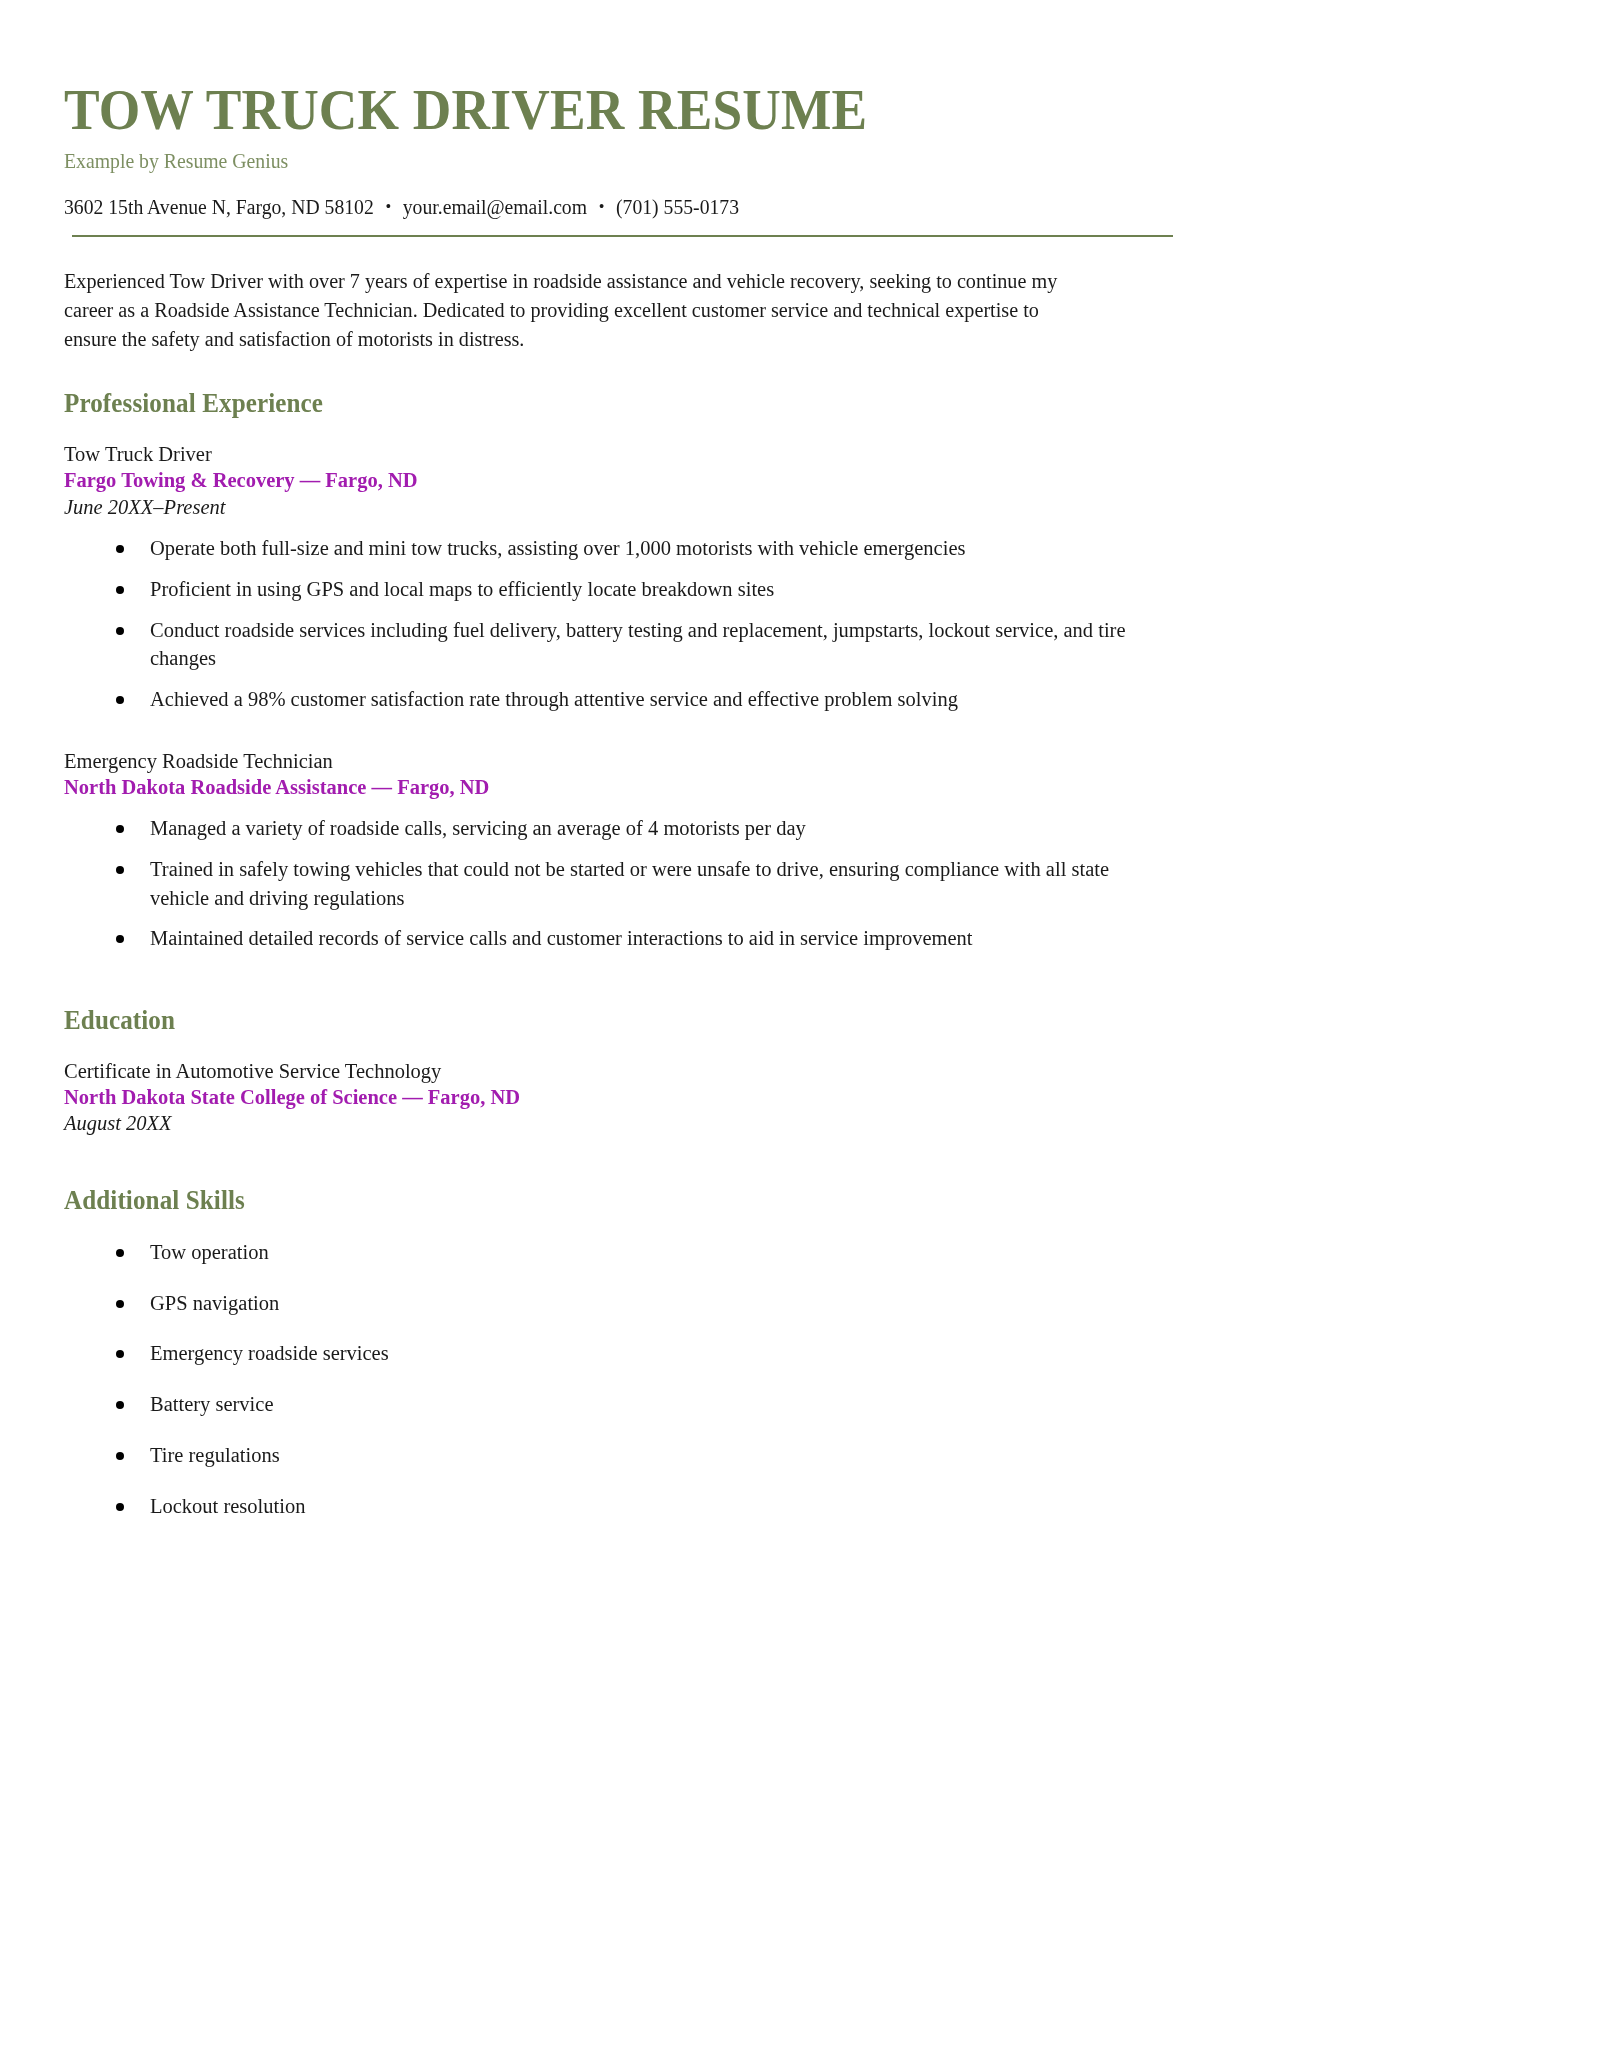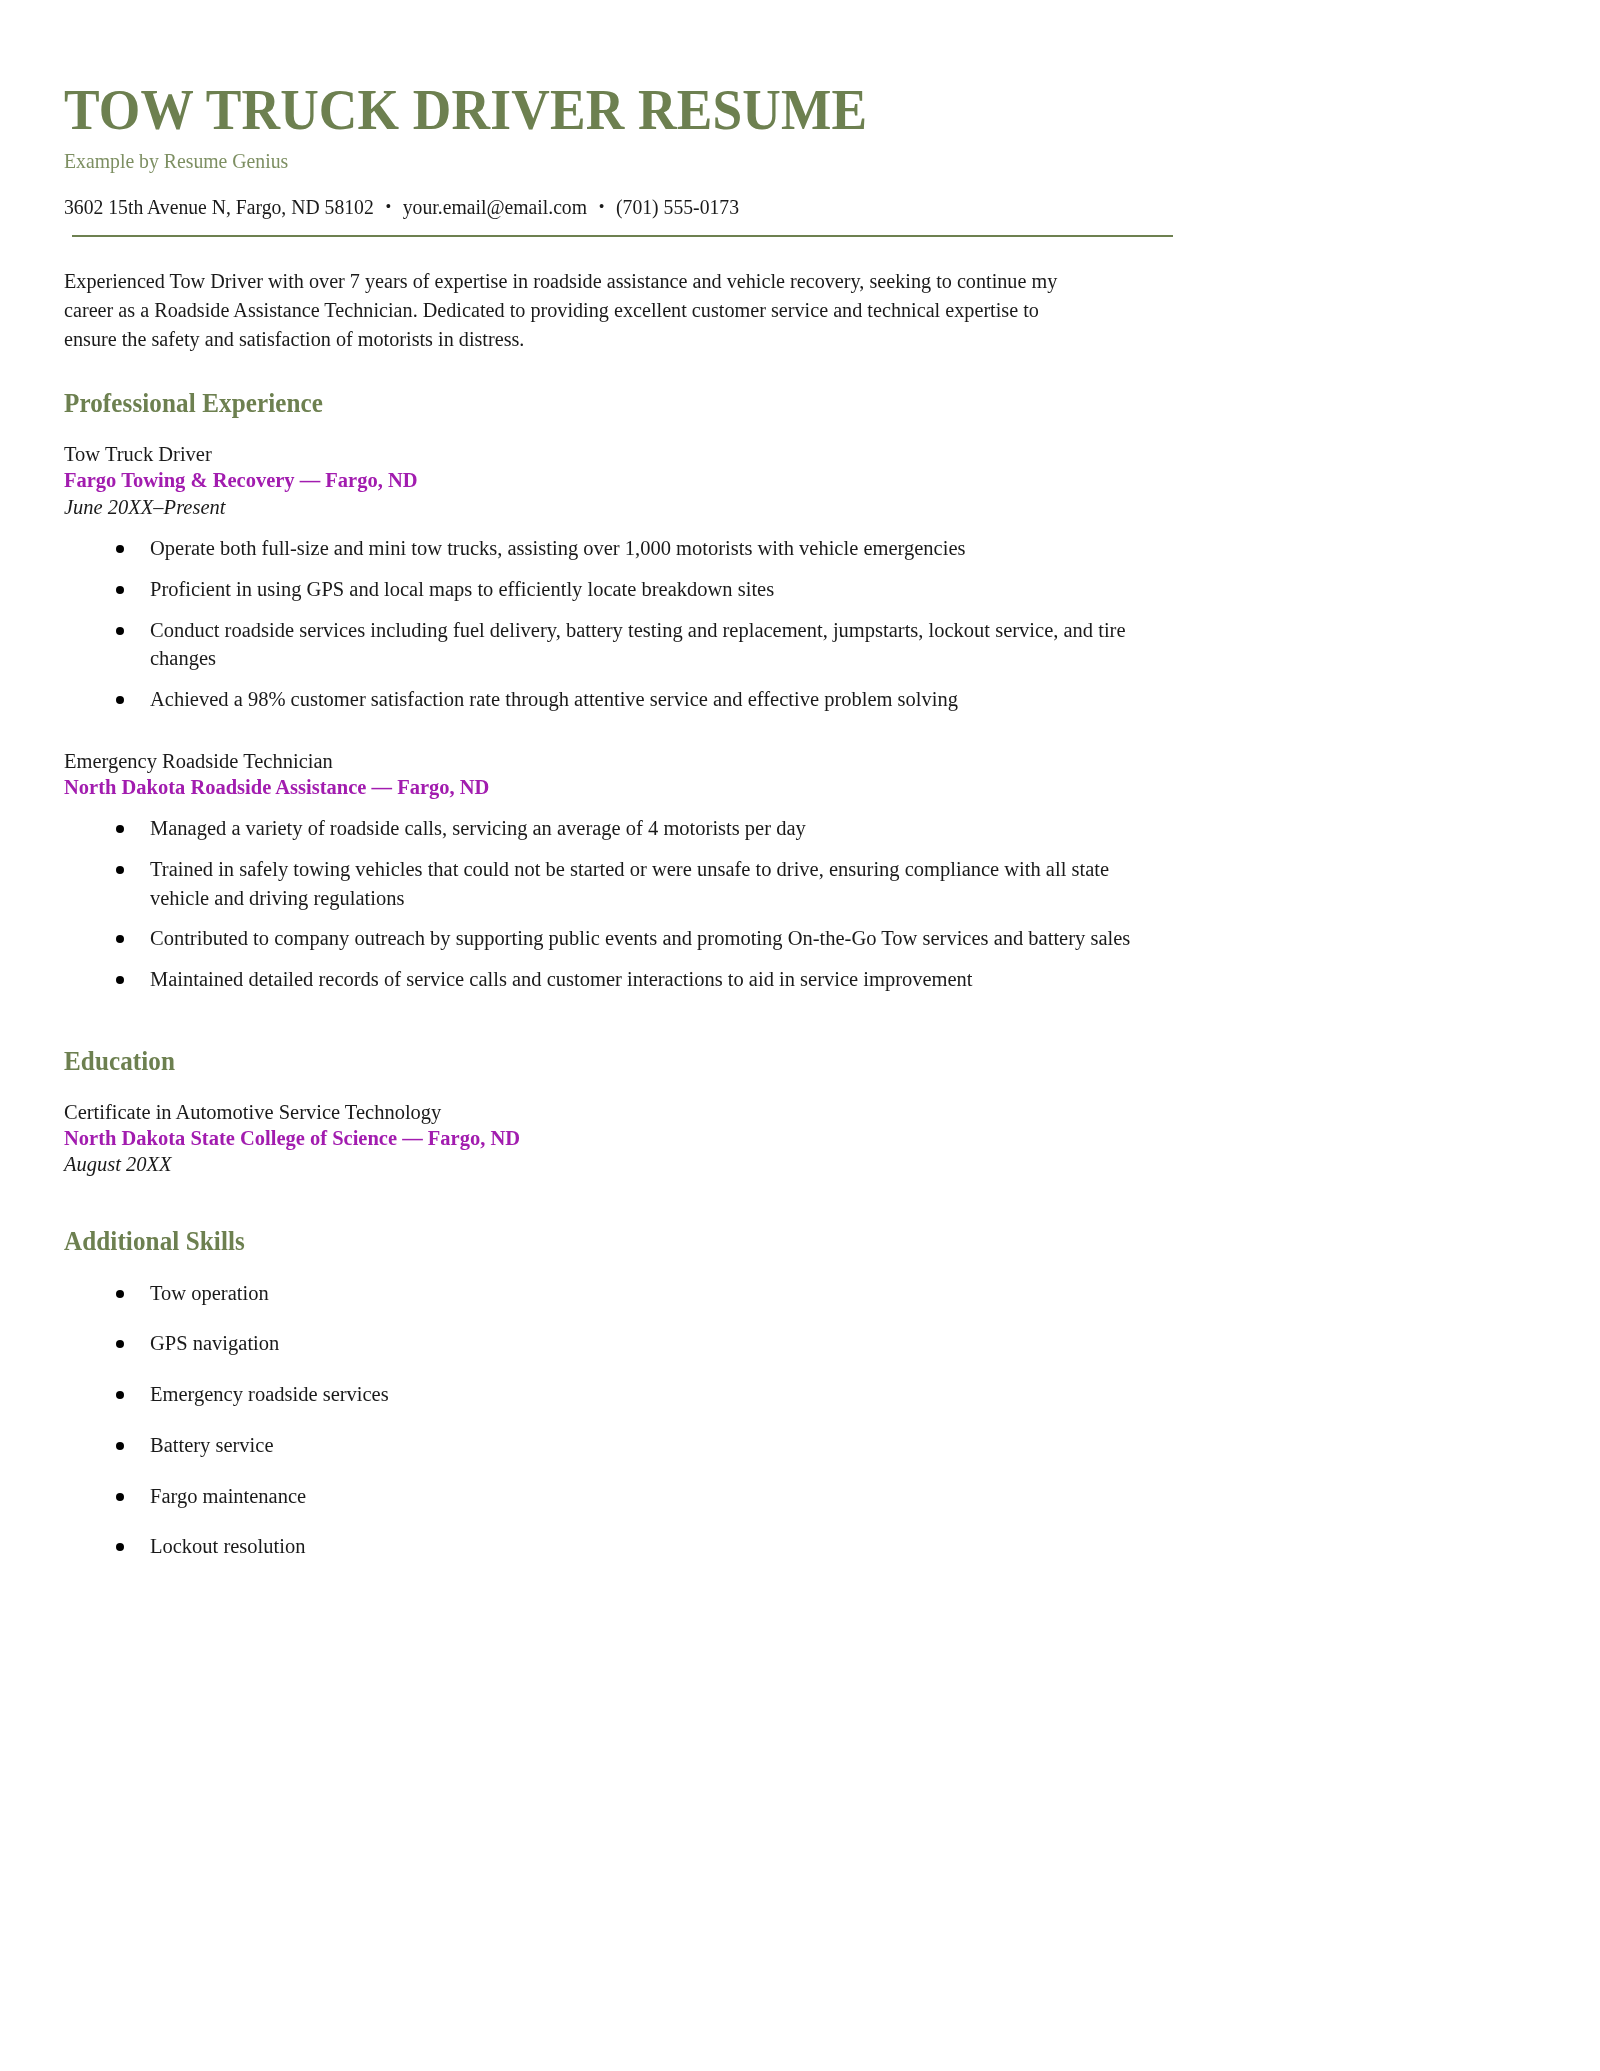--- a/index.html
+++ b/index.html
@@ -213,21 +213,20 @@
           <li>Achieved a 98% customer satisfaction rate through attentive service and effective problem solving</li>
         </ul>
       </div>
 
       <div class="entry" style="margin-top:34px;">
         <div class="entry-role">Emergency Roadside Technician</div>
         <div class="entry-org">North Dakota Roadside Assistance — Fargo, ND</div>
         <ul class="bullets">
           <li>Managed a variety of roadside calls, servicing an average of 4 motorists per day</li>
           <li>Trained in safely towing vehicles that could not be started or were unsafe to drive, ensuring compliance with all state vehicle and driving regulations</li>
-          <li>Contributed to company outreach by supporting public events and promoting On-the-Go Tow services and battery sales</li>
           <li>Maintained detailed records of service calls and customer interactions to aid in service improvement</li>
         </ul>
       </div>
     </section>
 
     <section class="section section-education">
       <h2 class="section-heading">Education</h2>
 
       <div class="entry edu-block">
         <span class="entry-role">Certificate in Automotive Service Technology</span>
@@ -237,19 +236,19 @@
     </section>
 
     <section class="section section-skills">
       <h2 class="section-heading">Additional Skills</h2>
 
       <ul class="skills">
         <li>Tow operation</li>
         <li>GPS navigation</li>
         <li>Emergency roadside services</li>
         <li>Battery service</li>
-        <li>Fargo maintenance</li>
+        <li>Tire regulations</li>
         <li>Lockout resolution</li>
       </ul>
     </section>
 
   </div>
 </div>
 
 </body></html>

